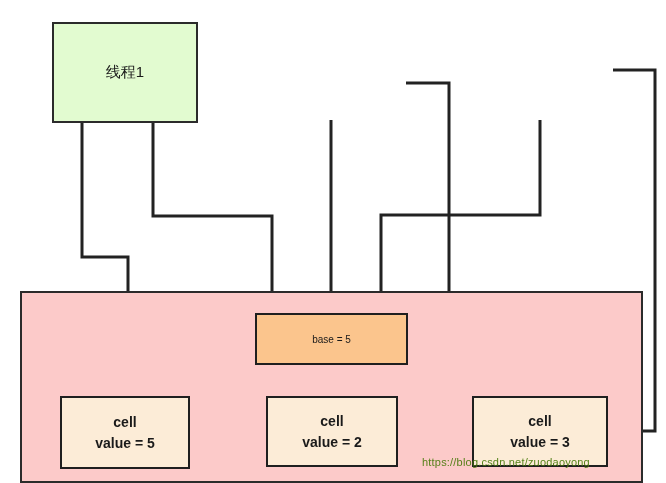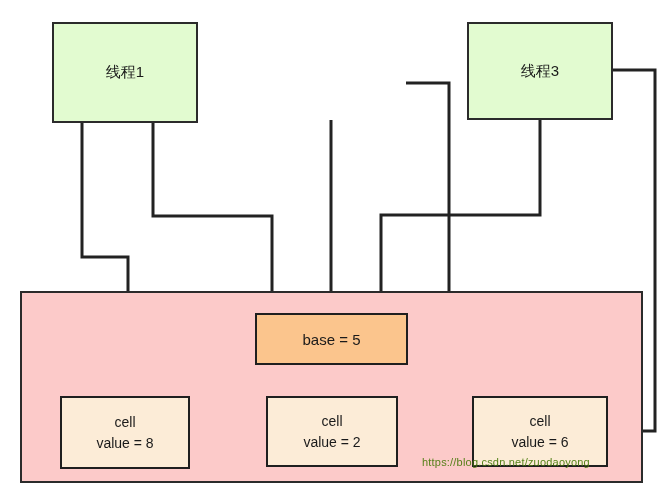--- a/index.html
+++ b/index.html
@@ -40,31 +40,32 @@
     border-color: #2b2b2b;
     font-size: 15px;
   }
   .region-node {
     background: #fccac9;
     border: 2px solid #2b2b2b;
     display: block;
   }
   .base-node {
     background: #fbc58d;
-    font-size: 15px;
+    font-size: 10px;
     border-color: #1f1f1f;
   }
   .cell-node {
     background: #fcecd7;
     font-size: 14px;
     border-color: #1f1f1f;
     line-height: 1.45;
   }
   .cell-line {
     display: block;
+    font-weight: bold;
   }
   .watermark {
     position: absolute;
     color: #4d7c0f;
     font-size: 11px;
     white-space: nowrap;
     letter-spacing: 0.2px;
     opacity: 0.95;
   }
 </style>
@@ -99,38 +100,35 @@
     </g>
   </svg>
 
   <div class="node region-node" style="left:20px; top:291px; width:623px; height:192px;"></div>
 
   <div class="node thread-node" style="left:52px; top:22px; width:146px; height:101px;">
     <span>线程1</span>
   </div>
 
 
-  <div class="node thread-node" style="left:467px; top:22px; width:146px; height:98px;">
-    <span>线程3</span>
-  </div>
 
   <div class="node base-node" style="left:255px; top:313px; width:153px; height:52px;">
     <span>base = 5</span>
   </div>
 
   <div class="node cell-node" style="left:60px; top:396px; width:130px; height:73px;">
     <span class="cell-line">cell</span>
-    <span class="cell-line">value = 8</span>
+    <span class="cell-line">value = 5</span>
   </div>
 
   <div class="node cell-node" style="left:266px; top:396px; width:132px; height:71px;">
     <span class="cell-line">cell</span>
     <span class="cell-line">value = 2</span>
   </div>
 
   <div class="node cell-node" style="left:472px; top:396px; width:136px; height:71px;">
     <span class="cell-line">cell</span>
-    <span class="cell-line">value = 6</span>
+    <span class="cell-line">value = 3</span>
   </div>
 
   <div class="watermark" style="left:422px; top:456px;">https://blog.csdn.net/zuodaoyong</div>
 
 </div>
 
 </body></html>

